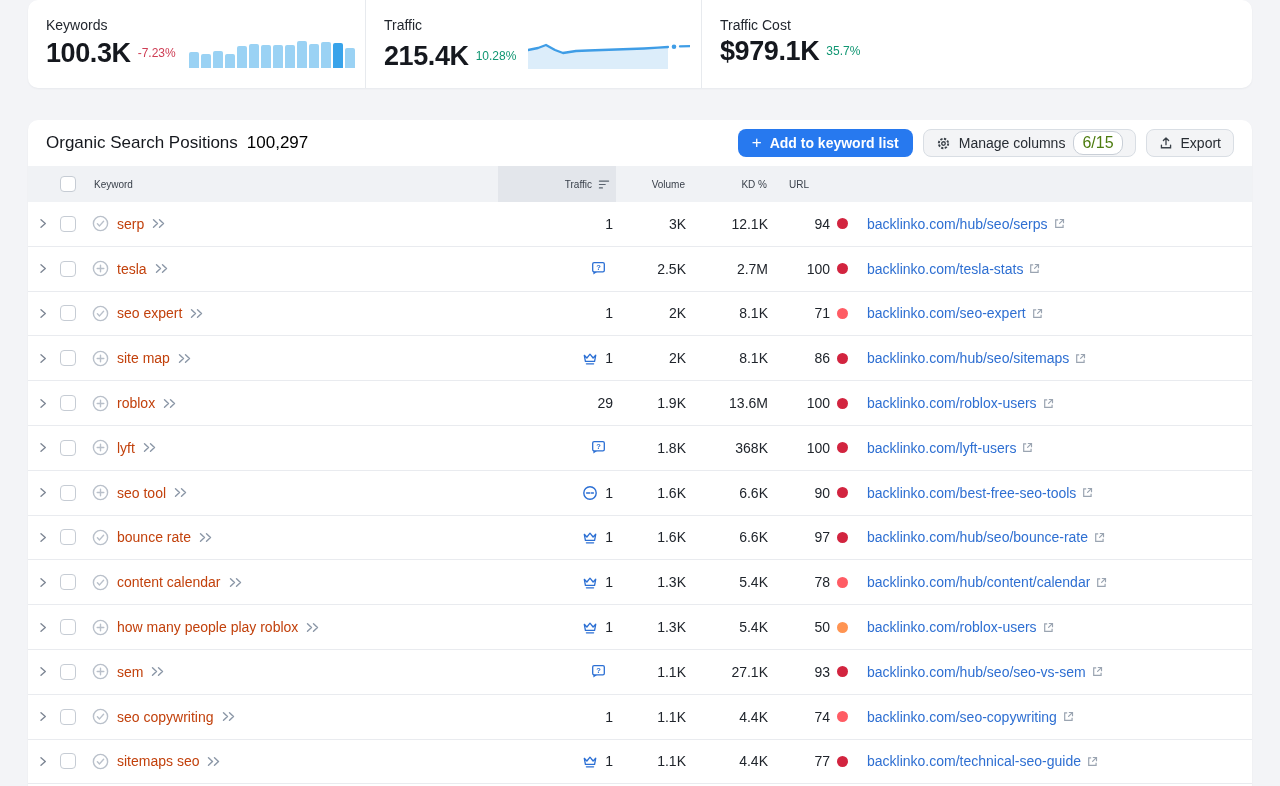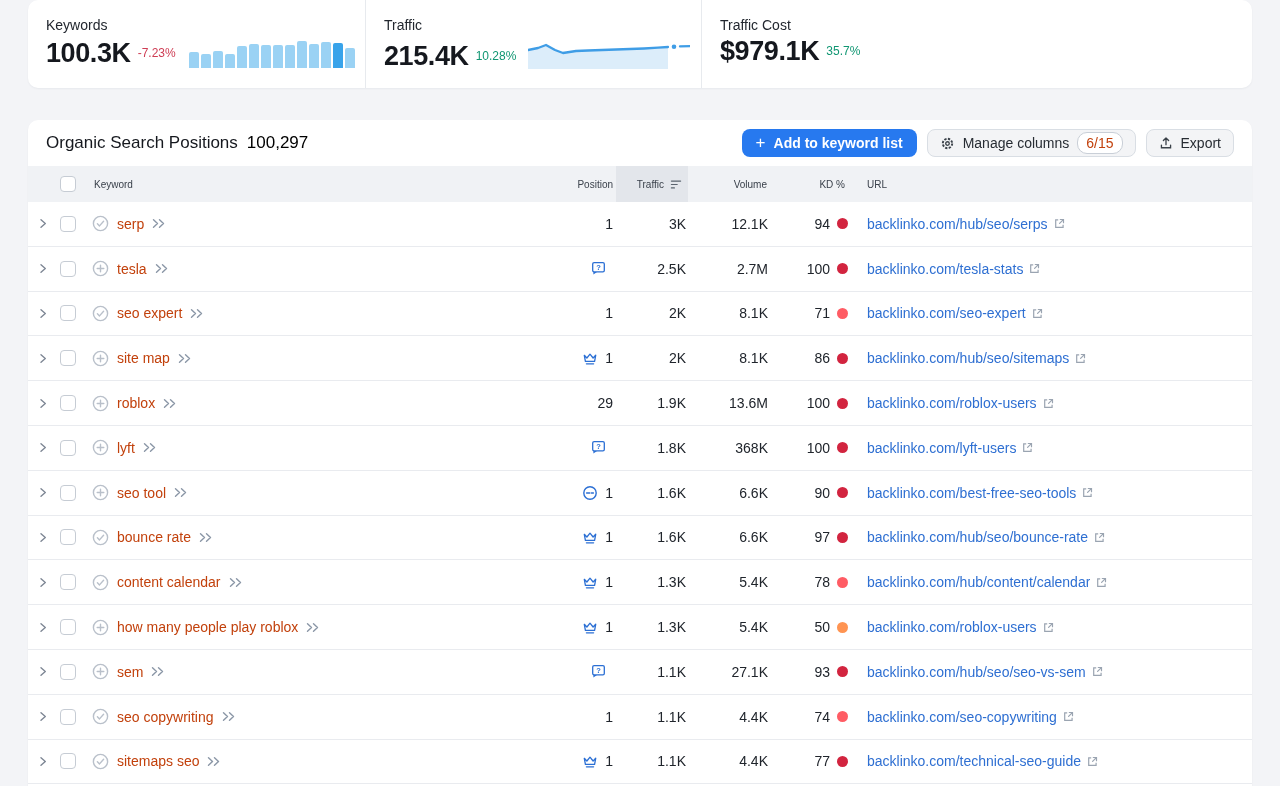--- a/index.html
+++ b/index.html
@@ -29,21 +29,21 @@
   
   .table-card{position:absolute;left:28px;top:120px;width:1224px;height:720px;border-radius:10px 10px 0 0}
   .toolbar{display:flex;align-items:center;height:46px;padding:0 18px}
   .tbl-title{font-size:17px;font-weight:400;color:#15181e}
   .tbl-count{font-size:17px;color:#000000;margin-left:9px}
   .toolbar-buttons{margin-left:auto;display:flex;gap:10px;align-items:center}
   .btn{height:28px;display:flex;align-items:center;border-radius:8px;font-size:14px;cursor:pointer;box-sizing:border-box;white-space:nowrap}
   .btn-primary{background:#2779ef;color:#fff;padding:0 14px;font-weight:700;gap:8px}
   .plus-glyph{font-size:17px;font-weight:400;line-height:1;margin-top:-2px}
   .btn-secondary{background:#f3f4f6;border:1px solid #d9dee4;color:#272c33;padding:0 12px;gap:8px}
-  .badge-pill{background:#fff;border:1px solid #c9cfd7;border-radius:10px;font-size:14px;line-height:1;padding:3px 8px;color:#c2410c}
+  .badge-pill{background:#fff;border:1px solid #c9cfd7;border-radius:10px;font-size:16px;line-height:1;padding:3px 8px;color:#4d7c0f}
   .icn{display:inline-flex;align-items:center;justify-content:center}
 
   
   .grid{display:grid;grid-template-columns:30px 34px 1fr 118px 72px 82px 78px 404px;align-items:center}
   .thead{height:36px;background:#f0f2f5;font-size:10px;color:#3a414b}
   .thead .hcell{display:flex;align-items:center;height:100%}
   .h-keyword{padding-left:2px}
   .h-pos,.h-volume,.h-kd{justify-content:flex-end;padding-right:3px}
   .h-traffic{background:#e3e6eb;justify-content:flex-end;gap:6px;padding-right:6px;box-sizing:border-box}
   .h-url{padding-left:19px}
@@ -146,21 +146,20 @@
       </div>
     </div>
   </div>
 
   <div class="grid thead">
     <span class="hcell"></span>
     <span class="hcell h-check">
         <span class="checkbox"></span>
       </span>
     <span class="hcell h-keyword">Keyword</span>
-    <span class="hcell h-pos">Position</span>
     <span class="hcell h-traffic">
       <span>Traffic</span>
       <span class="icn">
         <svg width="12" height="11" viewBox="0 0 13 11" stroke="#5a636e" stroke-width="1.3" stroke-linecap="round">
           <line x1="1.5" y1="1.8" x2="11.5" y2="1.8"></line>
             <line x1="1.5" y1="5.5" x2="7.8" y2="5.5"></line>
             <line x1="1.5" y1="9.2" x2="4.8" y2="9.2"></line>
         </svg>
       </span>
     </span>

